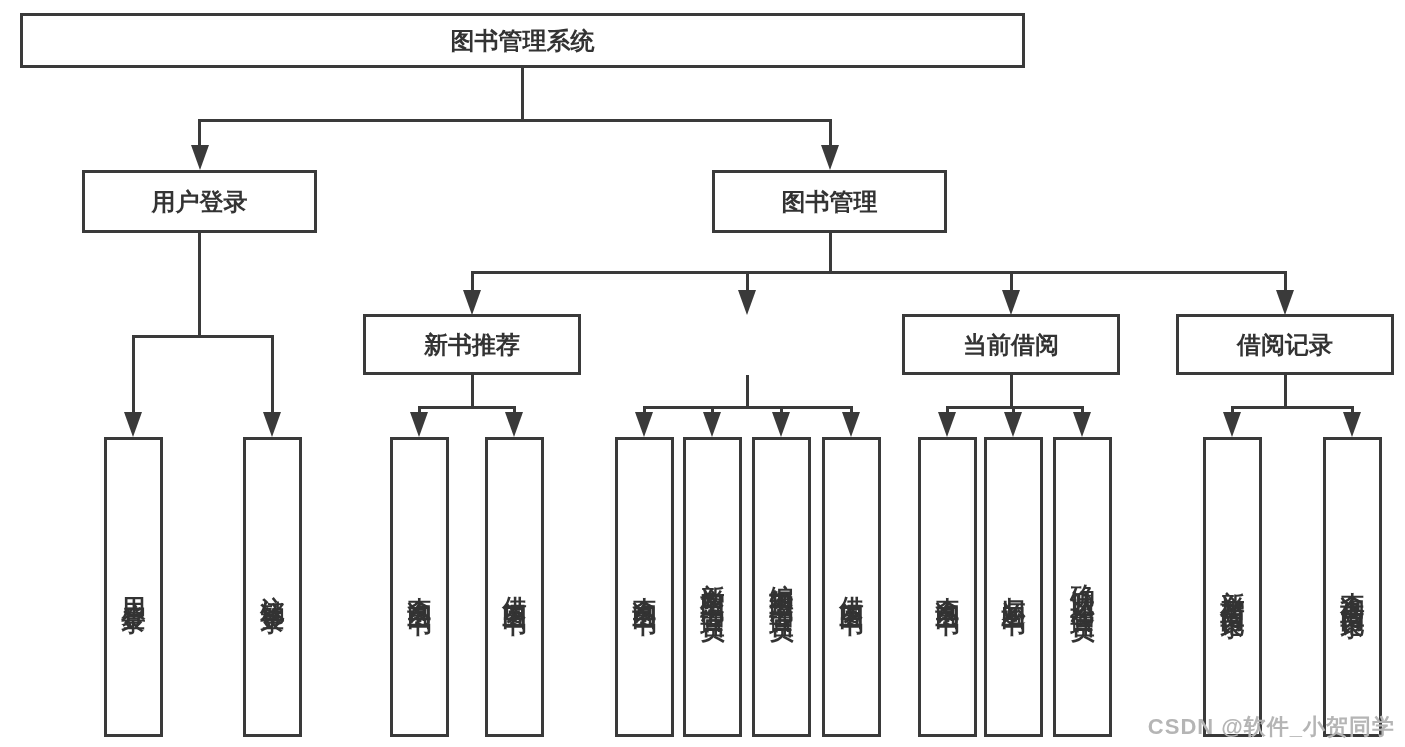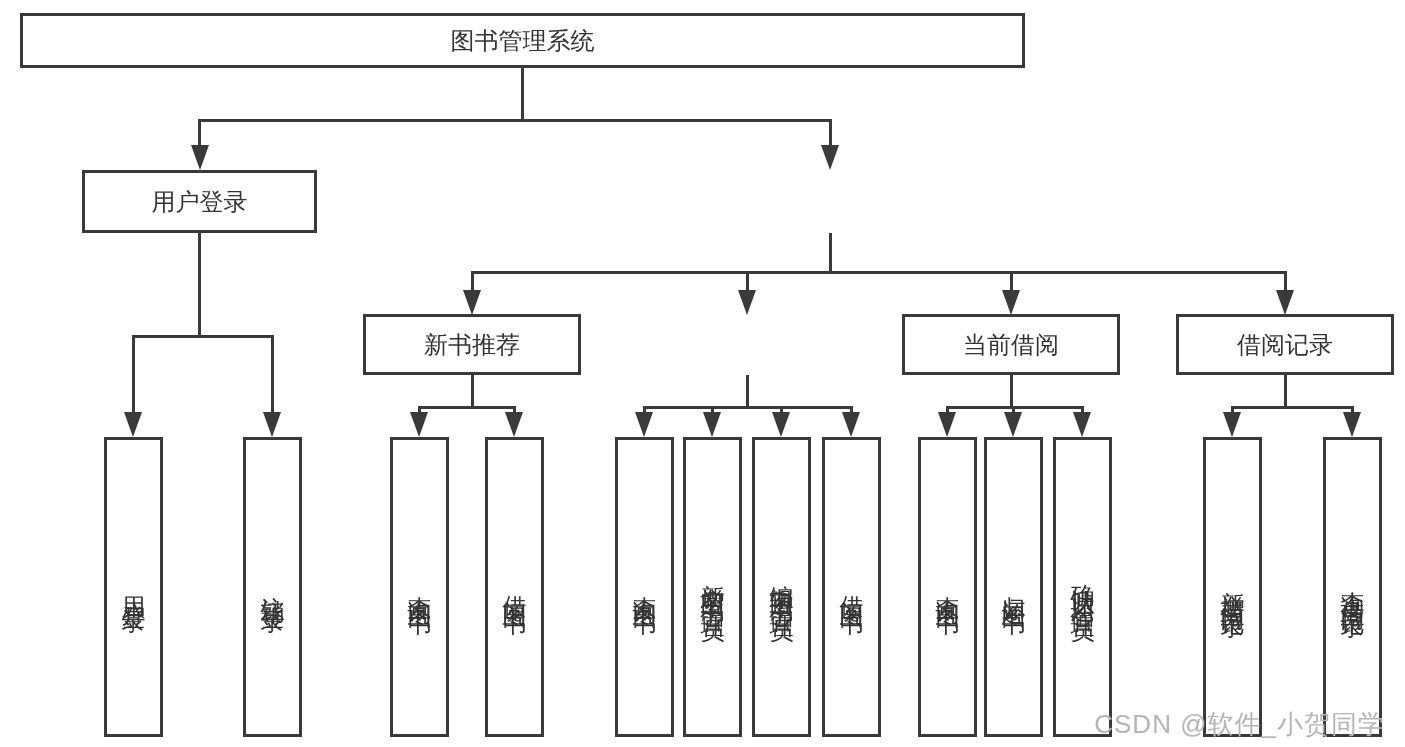--- a/index.html
+++ b/index.html
@@ -9,20 +9,21 @@
     --watermark:#b5b5b5;
   }
   *{margin:0;padding:0;box-sizing:border-box;}
   html,body{background:var(--bg);}
   body{font-family:"Liberation Sans", sans-serif;}
   .canvas{
     position:relative;
     width:1405px;height:747px;
     background:var(--bg);
     overflow:hidden;
+    font-weight:bold;
   }
   .node{
     position:absolute;
     background:#fff;
     border:3px solid var(--line);
     display:flex;align-items:center;justify-content:center;
     font-size:24px;color:var(--text);
     text-align:center;
     white-space:nowrap;
   }
@@ -34,40 +35,41 @@
     line-height:1.0;
   }
   .hline,.vline{position:absolute;background:var(--line);}
   .arrow{
     position:absolute;width:0;height:0;
     border-left:9px solid transparent;
     border-right:9px solid transparent;
     border-top:25px solid var(--line);
   }
   .watermark{
-    position:absolute;right:20px;bottom:5px;
-    font-size:26px;color:var(--watermark);
+    position:absolute;right:10px;bottom:5px;
+    font-size:22px;color:var(--watermark);
     letter-spacing:1px;z-index:5;margin-left:32px;
   }
 </style>
 </head>
 <body>
 
 <div class="canvas">
 
   <div class="node" style="left:20px;top:13px;width:1005px;height:55px;">图书管理系统</div>
 
   <div class="vline" style="left:521px;top:68px;width:3px;height:54px;"></div>
   <div class="hline" style="left:198px;top:119px;width:634px;height:3px;"></div>
   <div class="vline" style="left:198px;top:119px;width:3px;height:29px;"></div>
   <div class="vline" style="left:829px;top:119px;width:3px;height:29px;"></div>
   <div class="arrow" style="left:191px;top:145px;"></div>
   <div class="arrow" style="left:821px;top:145px;"></div>
 
   <div class="node" style="left:82px;top:170px;width:235px;height:63px;">用户登录</div>
+  <div class="node" style="left:712px;top:170px;width:235px;height:63px;">图书管理</div>
 
   <div class="vline" style="left:198px;top:233px;width:3px;height:105px;"></div>
   <div class="hline" style="left:132px;top:335px;width:142px;height:3px;"></div>
   <div class="vline" style="left:132px;top:335px;width:3px;height:80px;"></div>
   <div class="vline" style="left:271px;top:335px;width:3px;height:80px;"></div>
   <div class="arrow" style="left:124px;top:412px;"></div>
   <div class="arrow" style="left:263px;top:412px;"></div>
 
   <div class="vline" style="left:829px;top:233px;width:3px;height:41px;"></div>
   <div class="hline" style="left:471px;top:271px;width:815px;height:3px;"></div>

